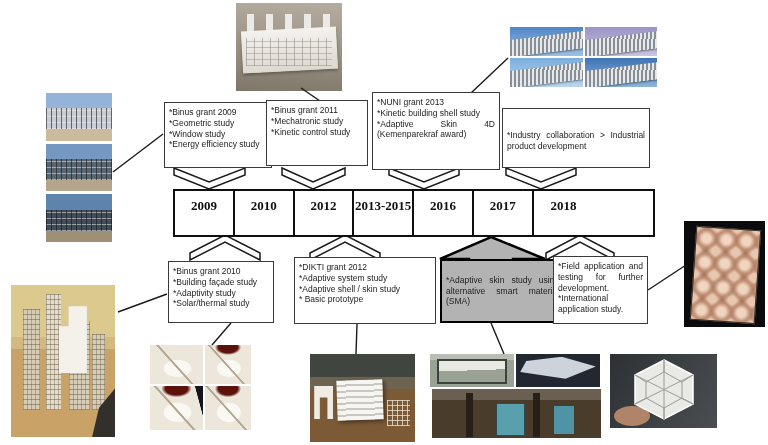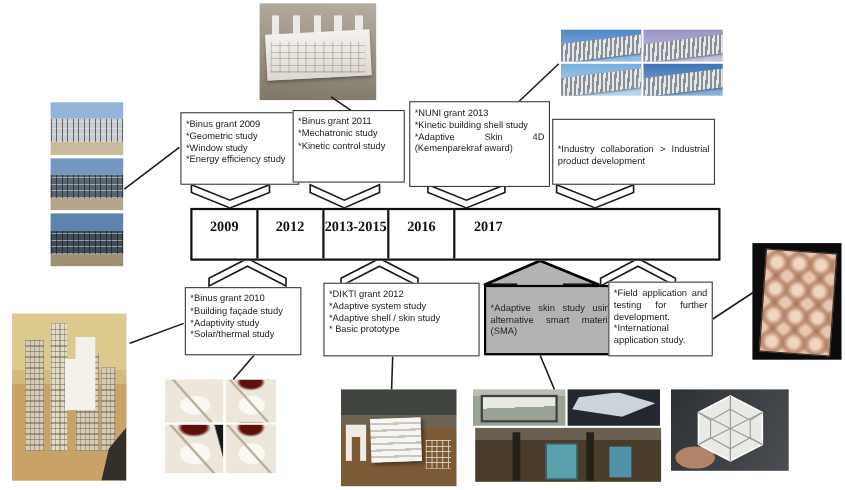--- a/index.html
+++ b/index.html
@@ -157,24 +157,26 @@
   <div class="bl">*NUNI grant 2013</div>
   <div class="bl">*Kinetic building shell study</div>
   <div class="bl">*Adaptive Skin 4D (Kemenparekraf award)</div>
 </div>
 <div class="box" id="boxD">
   <div class="bl">*Industry collaboration &gt; Industrial product development</div>
 </div>
 
 <div class="timeline">
   <div class="cell">2009</div>
+  <div class="cell">2010</div>
   <div class="cell">2012</div>
   <div class="cell">2013-2015</div>
   <div class="cell">2016</div>
   <div class="cell">2017</div>
+  <div class="cell">2018</div>
 </div>
 
 <div class="box" id="boxE">
   <div class="bl">*Binus grant 2010</div>
   <div class="bl">*Building façade study</div>
   <div class="bl">*Adaptivity study</div>
   <div class="bl">*Solar/thermal study</div>
 </div>
 <div class="box" id="boxF">
   <div class="bl">*DIKTI grant 2012</div>

